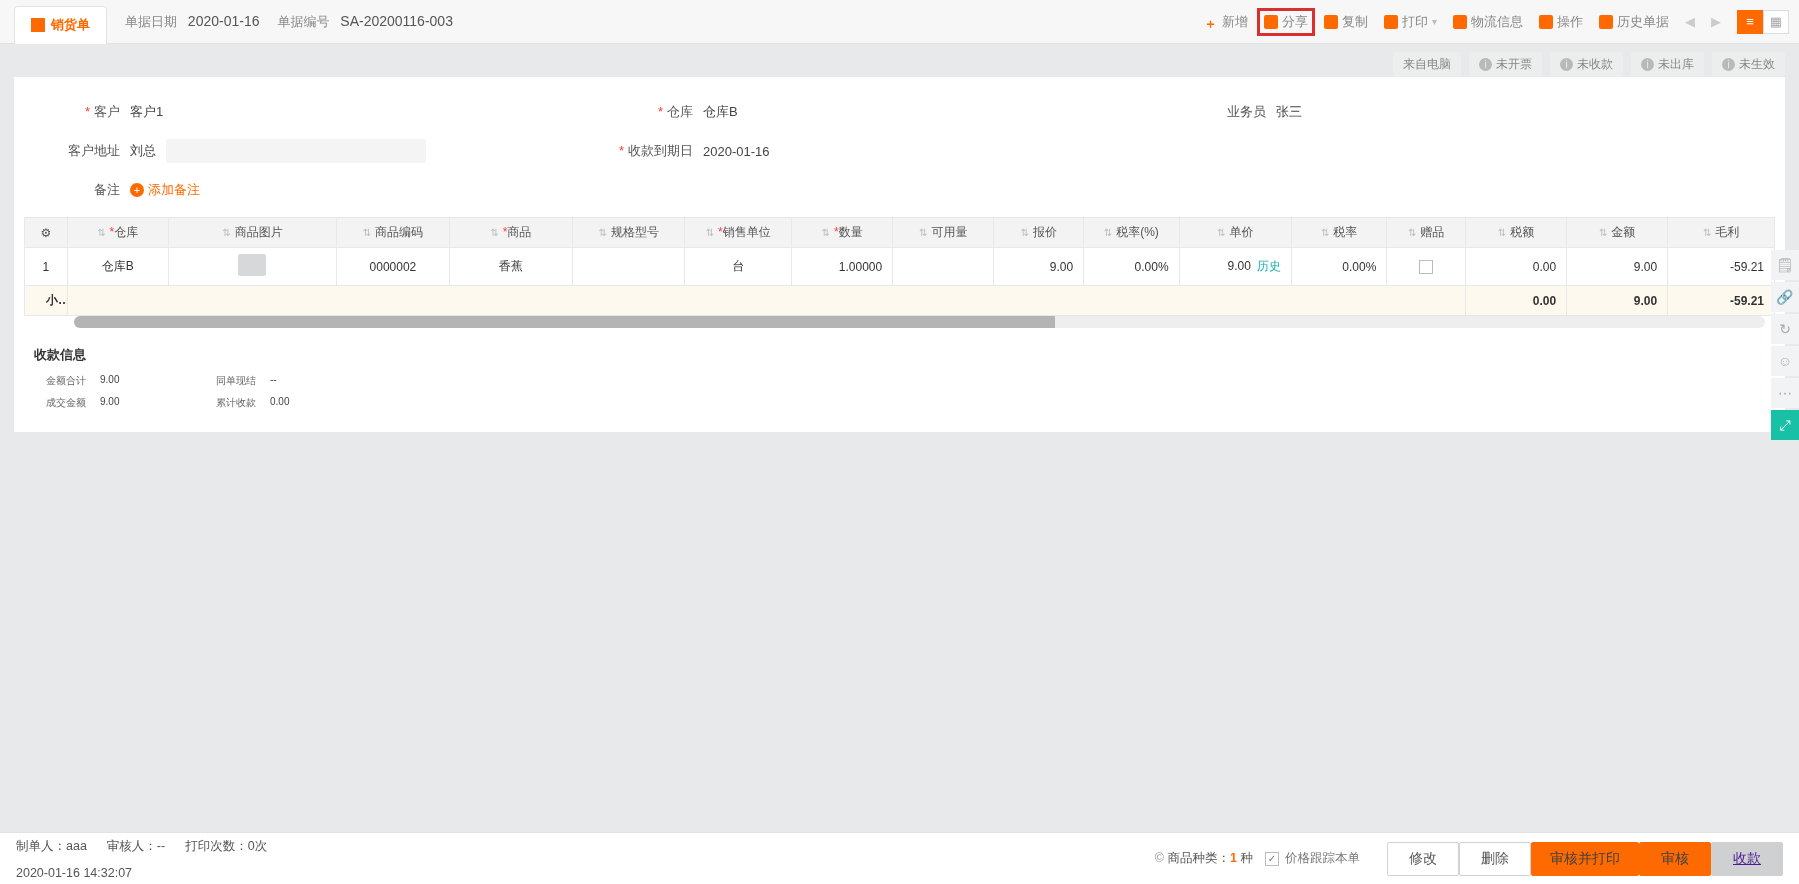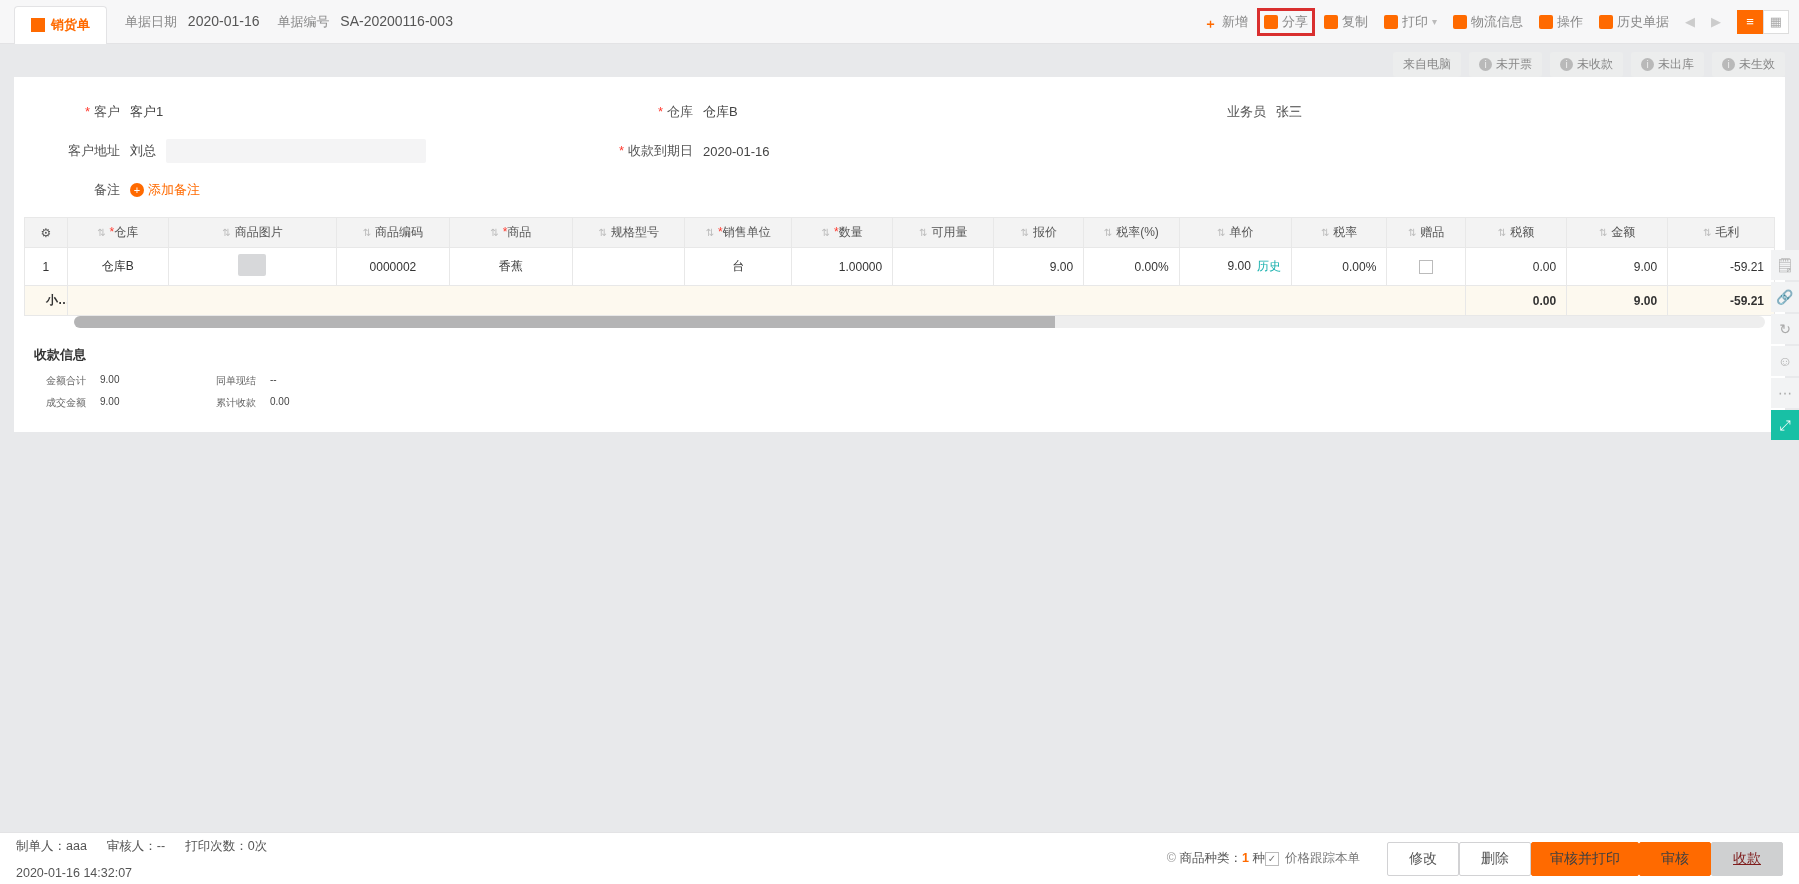--- a/index.html
+++ b/index.html
@@ -62,28 +62,28 @@
 .pay-title { font-weight: 600; padding: 18px 20px 10px 20px; }
 .pay-grid { display: grid; grid-template-columns: 170px 420px; row-gap: 8px; padding: 0 32px; font-size: 10px; color: #444; }
 .pay-grid .plabel { color: #666; }
 .pay-grid .pval .orange { color: #ff6a00; }
 .pay-grid .inner { display: flex; gap: 14px; }
 
 
 .footer { margin-top: auto; height: 52px; background: #fff; border-top: 1px solid #e3e3e5; display: flex; align-items: center; padding: 0 16px; font-size: 12.5px; color: #555; gap: 22px; }
 .footer .left-info { display: flex; flex-direction: column; gap: 11px; }
 .footer .line1 { display: flex; gap: 20px; }
-.footer .mid { margin-left: auto; display: flex; align-items: center; gap: 0; }
+.footer .mid { margin-left: auto; display: flex; align-items: center; gap: 12px; }
 .footer .kinds .orange { color: #ff6a00; font-weight: 600; }
 .ck { display: inline-flex; align-items: center; gap: 6px; color: #777; }
 .ck .box { width: 14px; height: 14px; border: 1px solid #bbb; background: #fff; display: inline-flex; align-items: center; justify-content: center; color: #777; font-size: 10px; }
 .btns { display: flex; margin-left: 5px; }
 .btn { height: 34px; min-width: 72px; padding: 0 18px; border: 1px solid #d2d2d4; background: #fff; color: #555; border-radius: 2px; cursor: pointer; font-size: 14px; }
 .btn.primary { background: #ff6a00; color: #404040; border-color: #ff6a00; }
-.btn.disabled { background: #cfd0d1; color: #7f1d1d; border-color: #cfd0d1; cursor: not-allowed; text-decoration: underline; }
+.btn.disabled { background: #cfd0d1; color: #4c1d95; border-color: #cfd0d1; cursor: not-allowed; text-decoration: underline; }
 
 
 .dock { position: fixed; right: 0; top: 250px; display: flex; flex-direction: column; gap: 2px; }
 .dock .ditem { width: 28px; height: 30px; background: #f2f3f4; color: #aaa; display: flex; align-items: center; justify-content: center; cursor: pointer; font-size: 14px; }
 .dock .ditem.active { background: #18c0a5; color: #fff; }
 
 
 .cell-check { width: 14px; height: 14px; border: 1px solid #bbb; display: inline-block; vertical-align: middle; }
 </style>
 </head>

